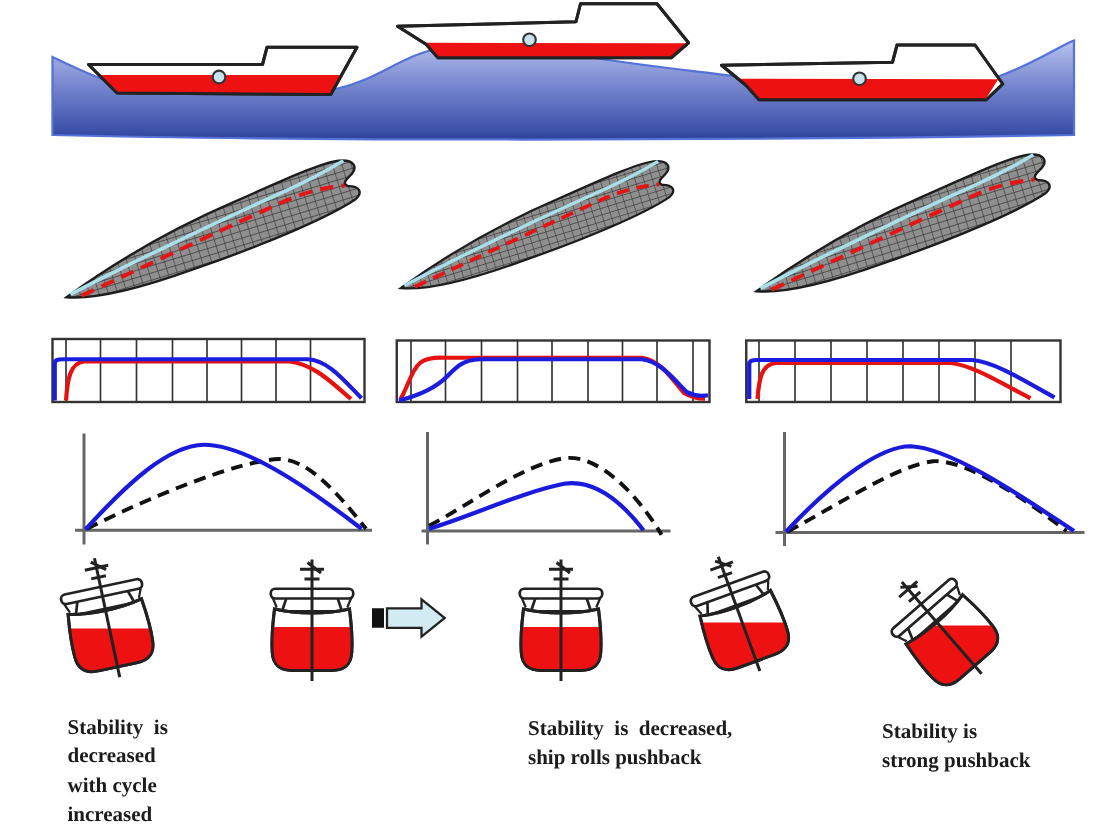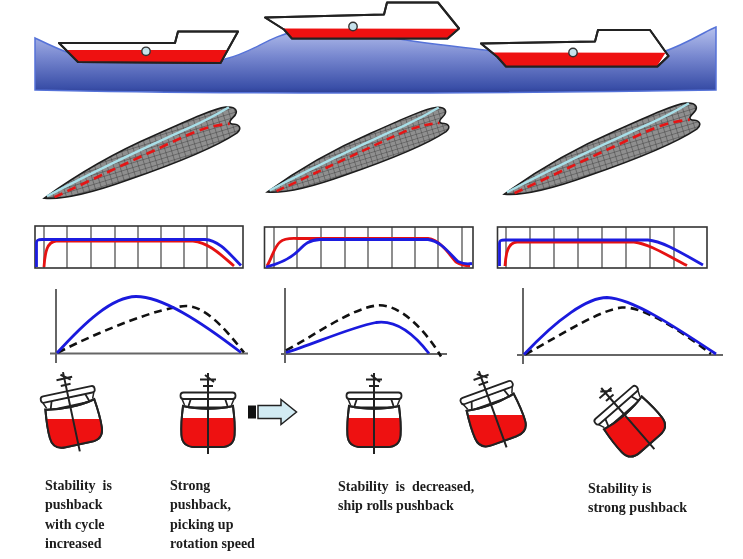--- a/index.html
+++ b/index.html
@@ -202,31 +202,25 @@
         </g>
     <g transform="rotate(-41)">
       <path d="M -25 -20 C -26.5 -8 -27 2 -26.5 9 C -26 17 -22 21 -13 21 L 13 21 C 22 21 26 17 26.5 9 C 27 2 26.5 -8 25 -20 C 10 -16.5 -10 -16.5 -25 -20 Z" fill="none" stroke="#222" stroke-width="2"></path>
       <path d="M 0 -53 L 0 28 M -8 -46.5 H 8 M -5 -40 H 5 M -3 -51 L 6 -44" stroke="#222" stroke-width="2" fill="none"></path>
     </g>
   </g>
 </svg>
 
 <div class="cap" style="left:45px;top:476px;">
   <div>Stability&nbsp; is</div>
-  <div>pushback</div>
+  <div>decreased</div>
   <div>with cycle</div>
   <div>increased</div>
 </div>
-<div class="cap" style="left:170px;top:476px;">
-  <div>Strong</div>
-  <div>pushback,</div>
-  <div>picking up</div>
-  <div>rotation speed</div>
-</div>
-<div class="cap" style="left:338px;top:477px;">
+<div class="cap" style="left:352px;top:477px;">
   <div>Stability&nbsp; is&nbsp; decreased,</div>
   <div>ship rolls pushback</div>
 </div>
 <div class="cap" style="left:588px;top:479px;">
   <div>Stability is</div>
   <div>strong pushback</div>
 </div>
 
 </div>
 

